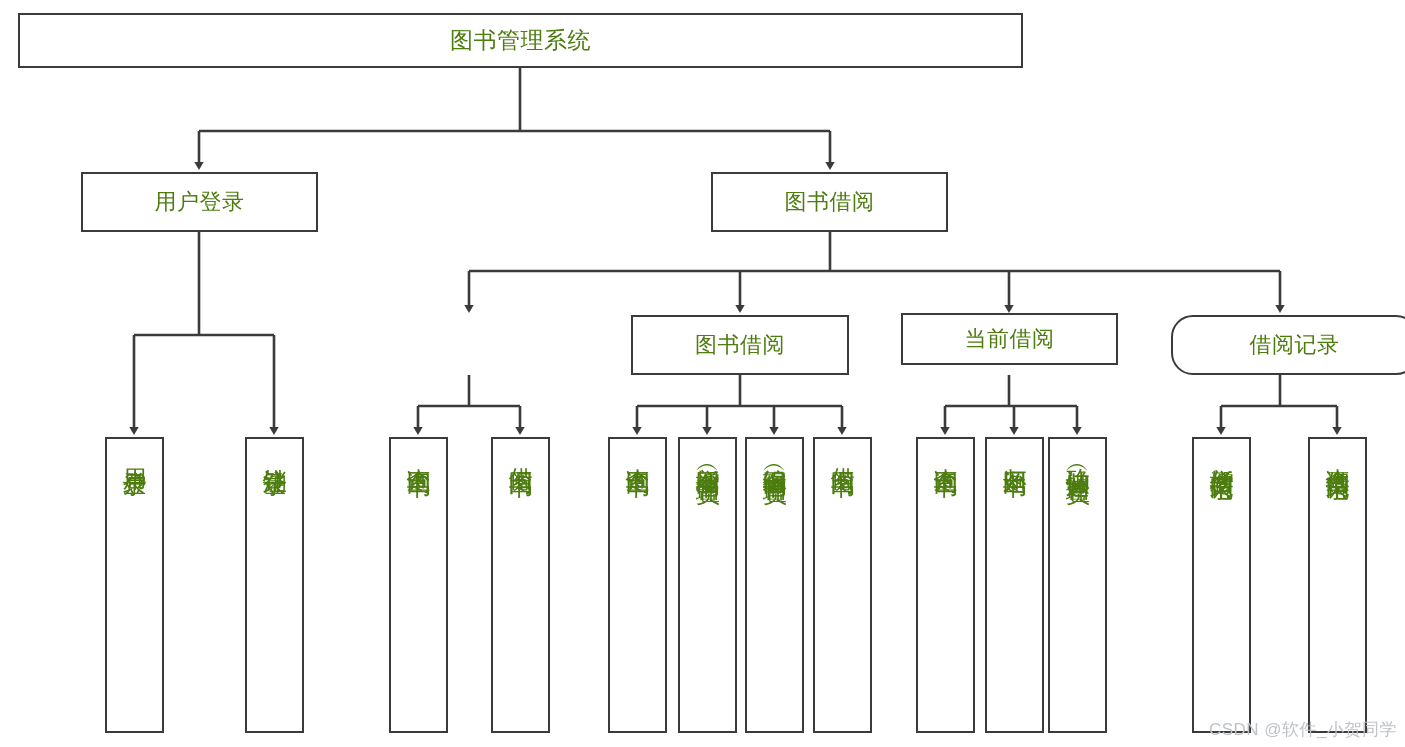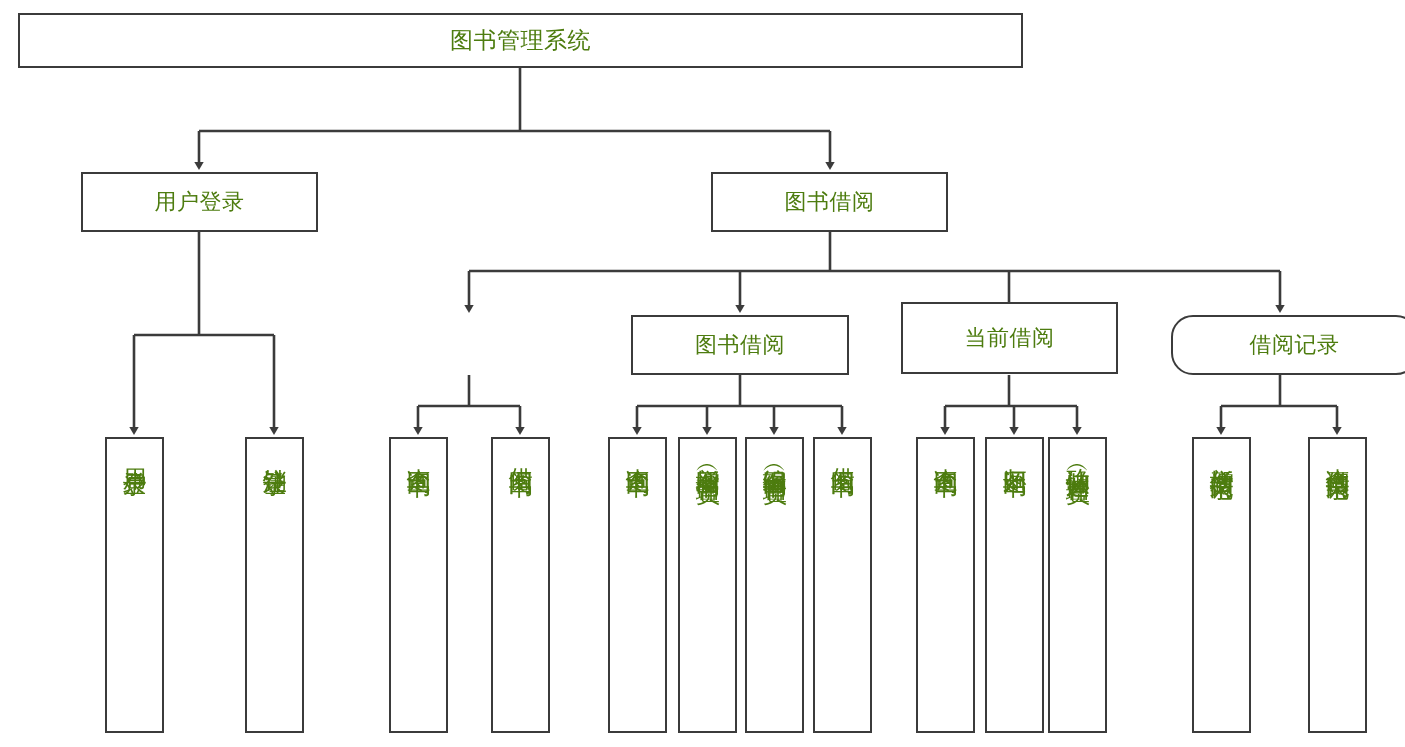--- a/index.html
+++ b/index.html
@@ -137,21 +137,21 @@
   <div class="node h" style="left:81px; top:172px; width:237px; height:60px;">
     <span class="lbl">用户登录</span>
   </div>
   <div class="node h" style="left:711px; top:172px; width:237px; height:60px;">
     <span class="lbl">图书借阅</span>
   </div>
 
   <div class="node h" style="left:631px; top:315px; width:218px; height:60px;">
     <span class="lbl">图书借阅</span>
   </div>
-  <div class="node h" style="left:901px; top:302px; width:217px; height:72px;">
+  <div class="node h" style="left:901px; top:313px; width:217px; height:52px;">
     <span class="lbl">当前借阅</span>
   </div>
   <div class="node h" style="left:1171px; top:315px; width:247px; height:60px;border-radius:22px;">
     <span class="lbl">借阅记录</span>
   </div>
 
   <div class="node v" style="left:105px; top:437px; width:59px; height:296px;">
     <span class="lbl">用户登录</span>
   </div>
   <div class="node v" style="left:245px; top:437px; width:59px; height:296px;">
@@ -188,13 +188,14 @@
     <span class="lbl">确认归还（管理员）</span>
   </div>
 
   <div class="node v" style="left:1192px; top:437px; width:59px; height:296px;">
     <span class="lbl">新增借阅记录</span>
   </div>
   <div class="node v" style="left:1308px; top:437px; width:59px; height:296px;">
     <span class="lbl">查询借阅记录</span>
   </div>
 
+  <div class="watermark">CSDN @软件_小贺同学</div>
 </div>
 
 </body></html>

